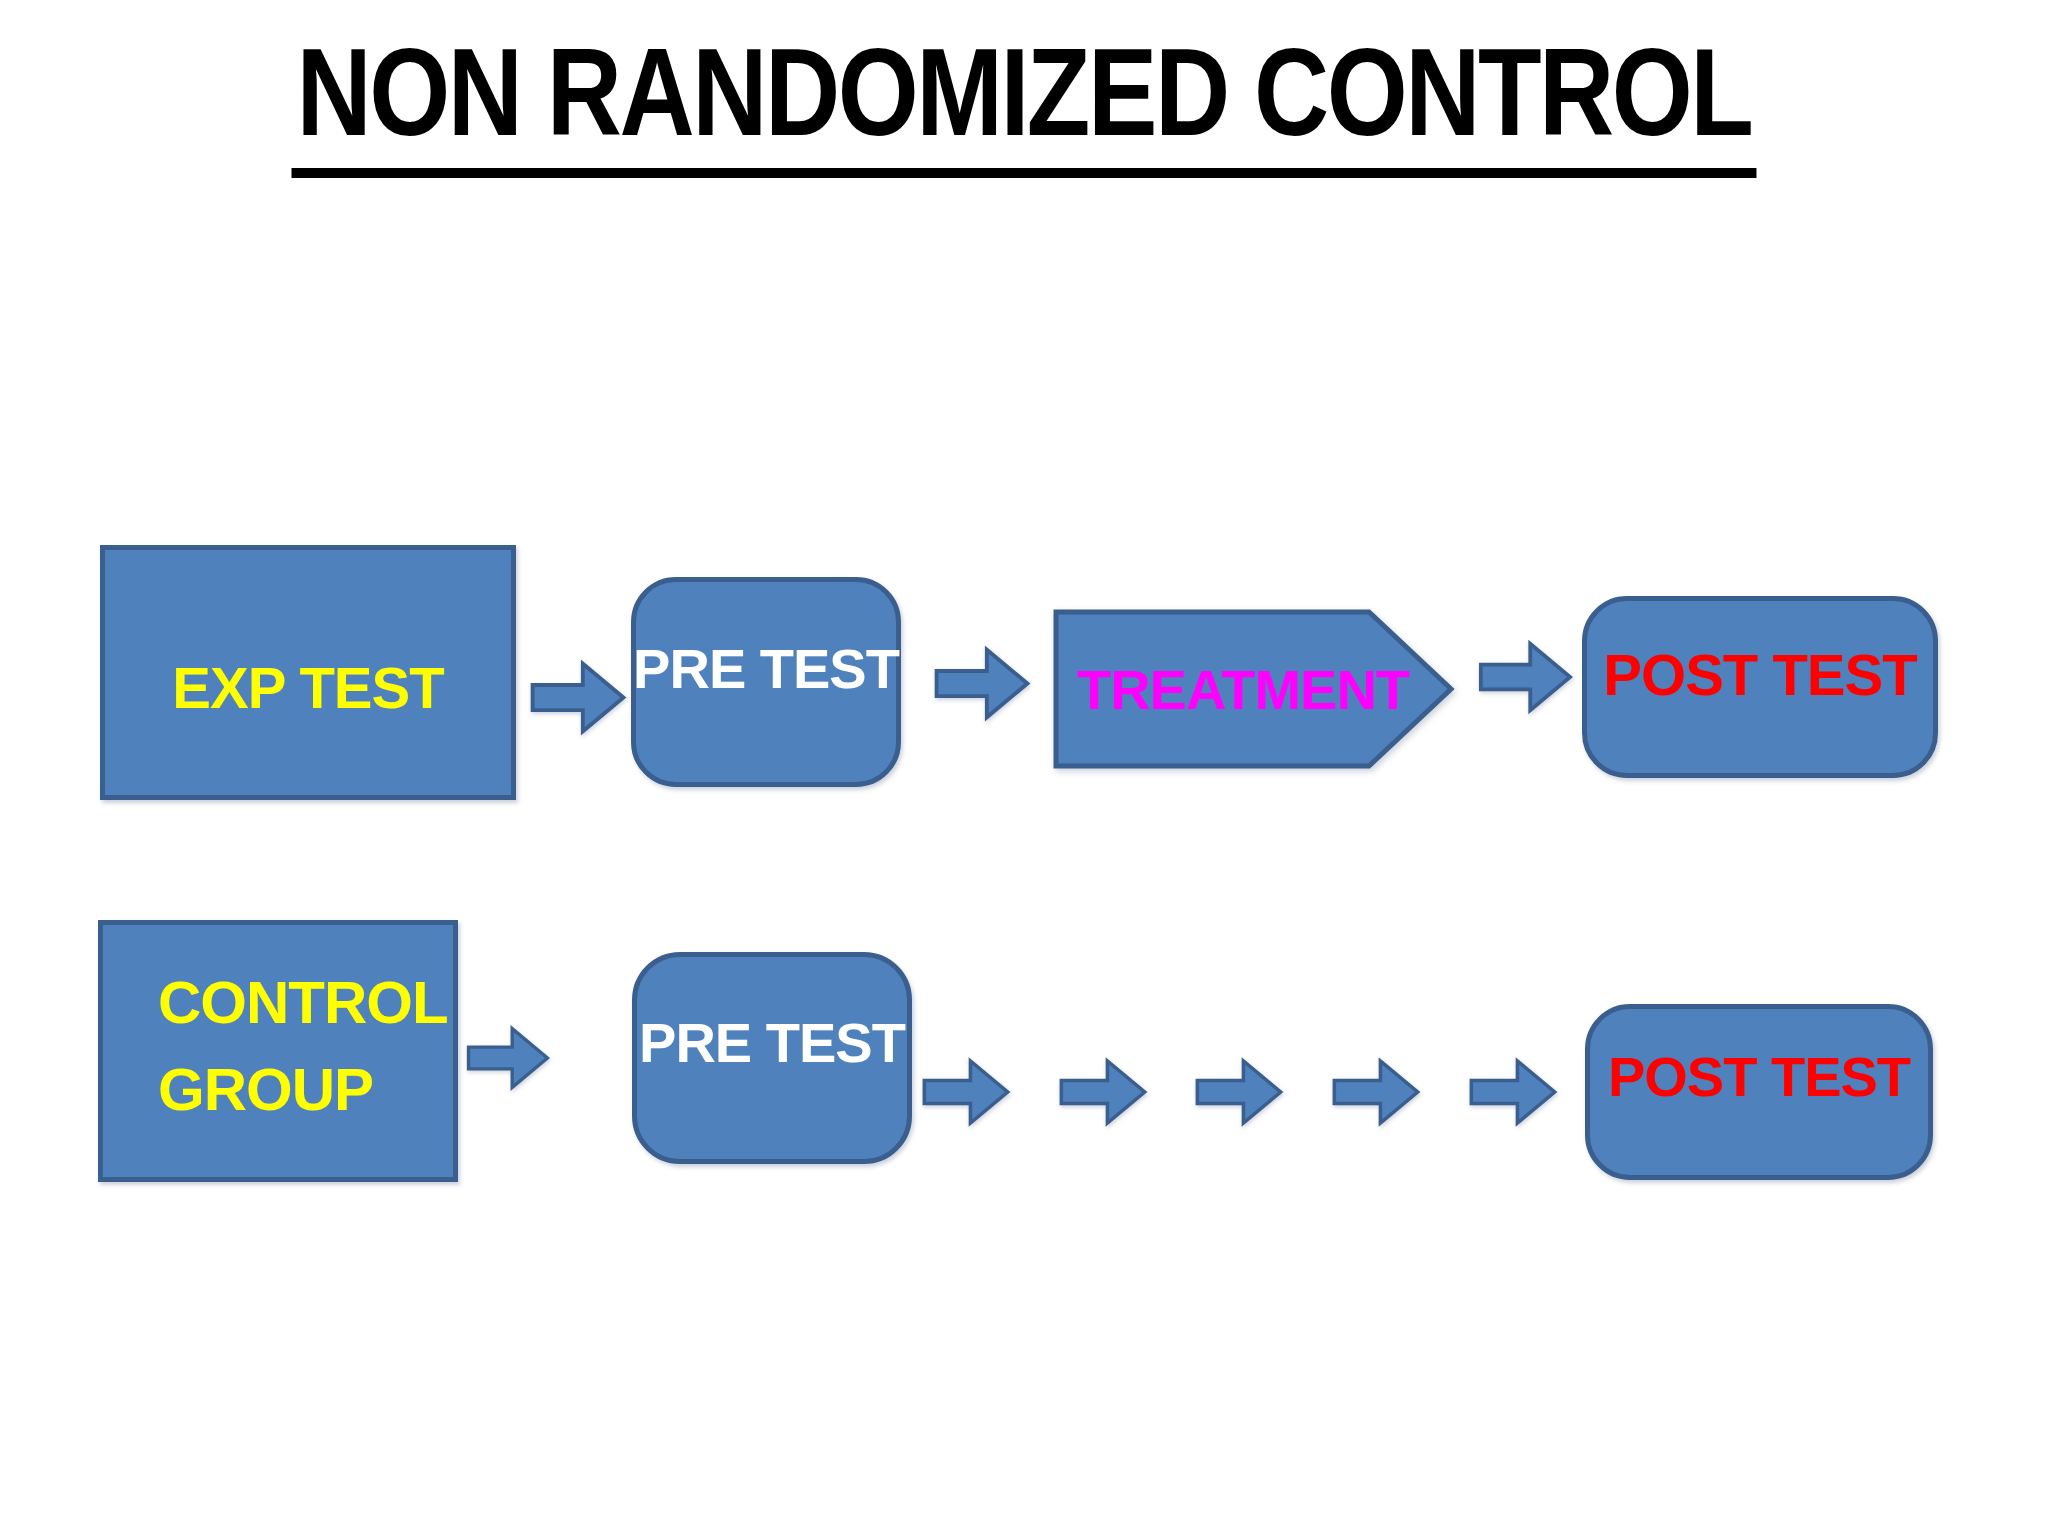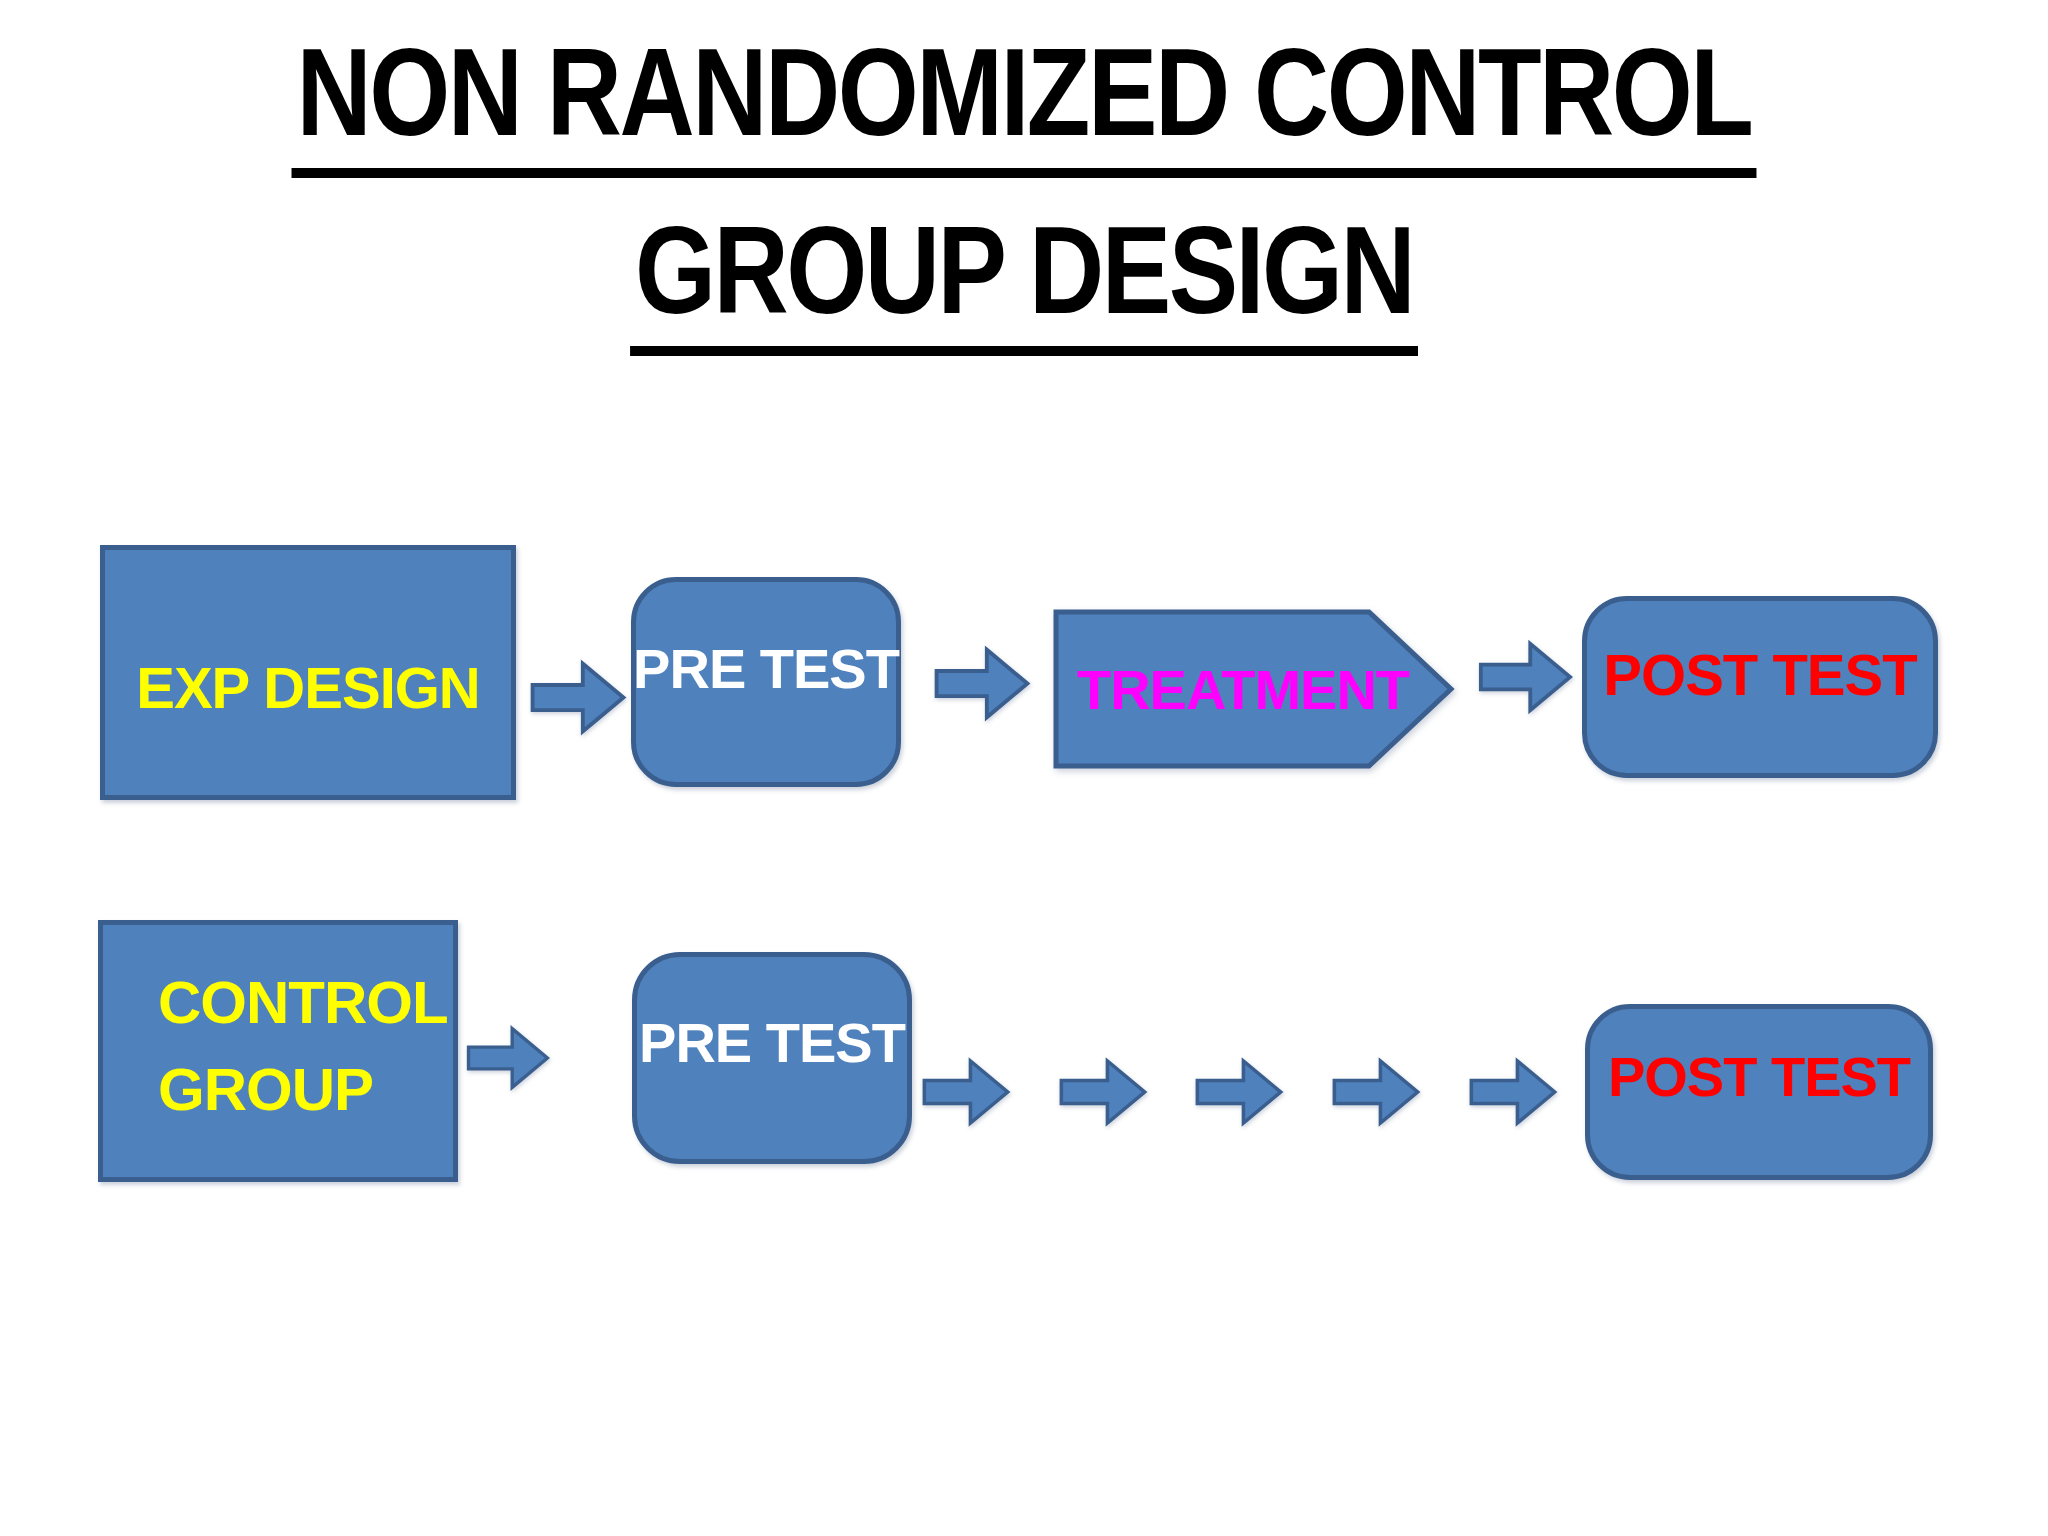--- a/index.html
+++ b/index.html
@@ -95,29 +95,26 @@
 </style>
 </head>
 <body>
 
 <div class="page">
 
   <div class="title">
     <div class="title-line-wrap">
       <span class="title-line">NON RANDOMIZED CONTROL</span>
     </div>
-    <div class="title-line-wrap">
-      <span class="title-line">GROUP DESIGN</span>
-    </div>
   </div>
 
   <div>
 
     <div class="shape exp-box">
-      <span class="shape-label">EXP DESIGN</span>
+      <span class="shape-label">EXP TEST</span>
     </div>
 
     <svg class="barrow arrow-a1" viewBox="0 0 100 88">
       <polygon points="3,31 55,31 55,9 97,44 55,79 55,57 3,57"></polygon>
     </svg>
 
     <div class="shape rounded pre1-box">
       <span class="shape-label">PRE TEST</span>
     </div>
 

